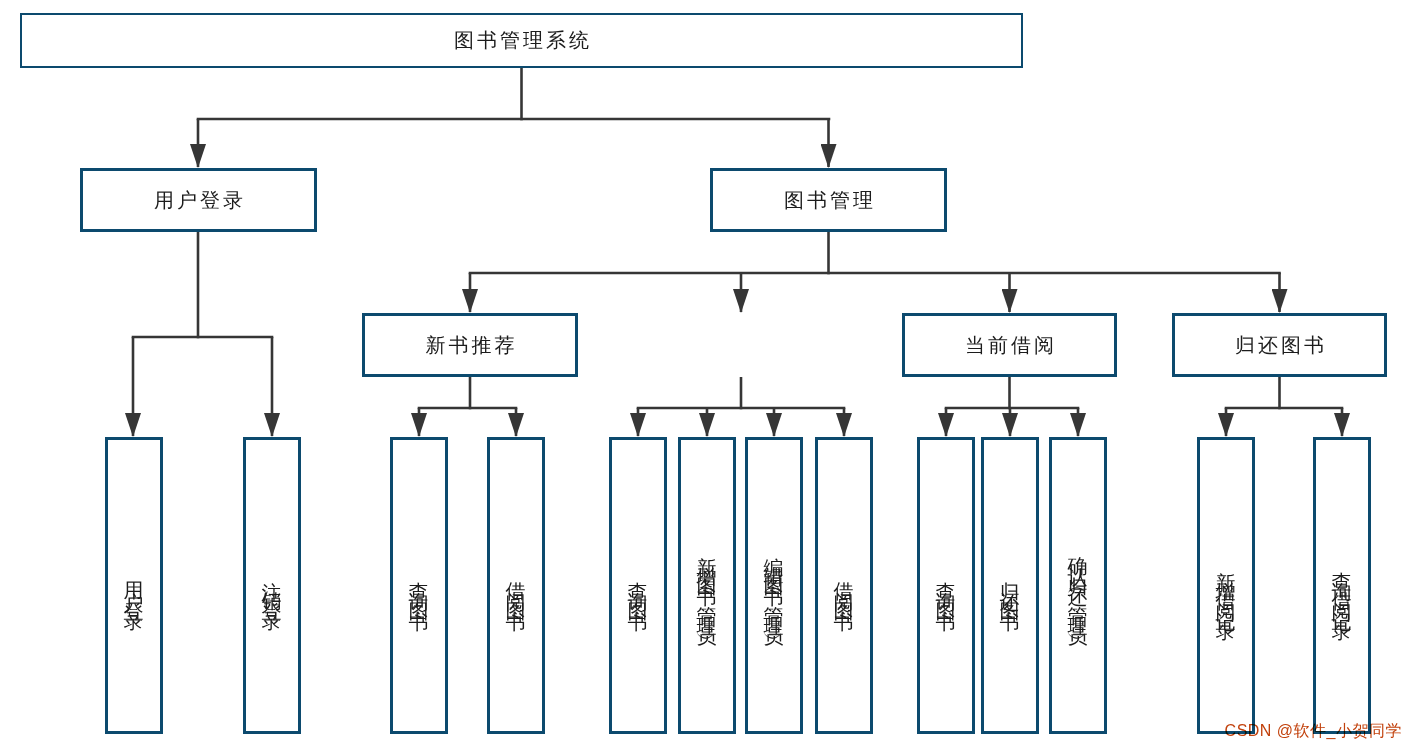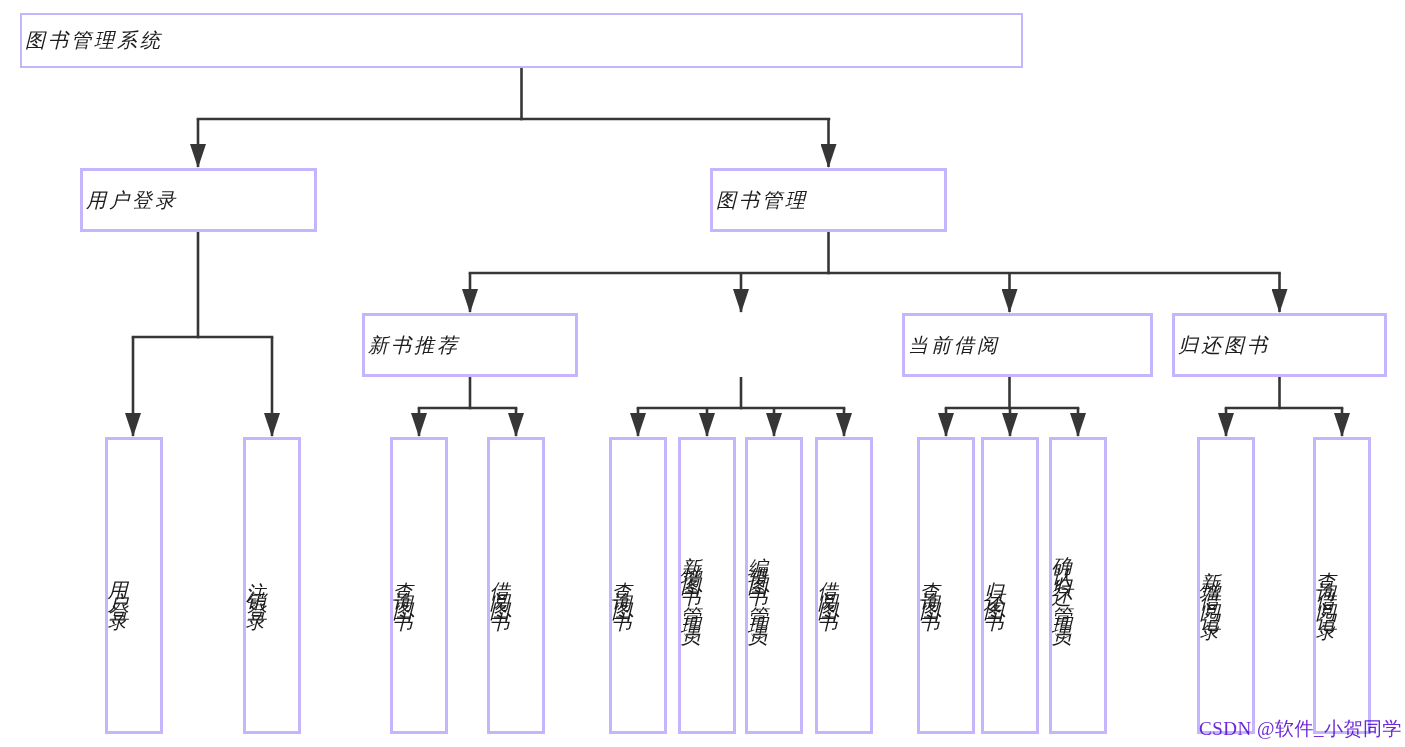--- a/index.html
+++ b/index.html
@@ -8,40 +8,39 @@
     width:1405px;height:747px;
     background:#ffffff;
     font-family:"Liberation Sans",sans-serif;
     overflow:hidden;
   }
   .wires{position:absolute;left:0;top:0;width:1405px;height:747px;}
   .wires line{stroke:#363636;stroke-width:2.6;}
   .wires .arrowhead{fill:#363636;stroke:none;}
   .box{
     position:absolute;box-sizing:border-box;
-    background:#ffffff;border:3px solid #c4b5fd;
-    display:flex;align-items:center;justify-content:flex-start;
-    color:#1c1c1c;z-index:2;font-style:italic;
+    background:#ffffff;border:3px solid #0c4a6e;
+    display:flex;align-items:center;justify-content:center;
+    color:#1c1c1c;z-index:2;
   }
   .hbox span{
     font-size:20px;letter-spacing:3px;text-indent:3px;
     white-space:nowrap;font-weight:400;
   }
   .root{border-width:2.5px;}
   .vbox span{
     writing-mode:vertical-rl;text-orientation:mixed;
     font-size:20px;letter-spacing:10px;line-height:1;
     white-space:nowrap;
   }
   .watermark{
     position:absolute;right:3px;bottom:5px;
-    font-size:19px;color:#6d28d9;
+    font-size:16px;color:#c2410c;
     mix-blend-mode:multiply;z-index:6;
     letter-spacing:0.5px;
-    font-family:Liberation Serif, serif;
   }
 </style>
 </head>
 <body>
 
 <div class="stage">
 
   <svg class="wires" viewBox="0 0 1405 747" aria-hidden="true">
     <defs>
       <marker id="ah" viewBox="0 0 24 16" markerWidth="24" markerHeight="16" refX="23" refY="8" orient="auto" markerUnits="userSpaceOnUse">
@@ -111,21 +110,21 @@
   <div class="box hbox" style="left:80px;top:168px;width:237px;height:64px">
     <span>用户登录</span>
   </div>
   <div class="box hbox" style="left:710px;top:168px;width:237px;height:64px">
     <span>图书管理</span>
   </div>
 
   <div class="box hbox" style="left:362px;top:313px;width:216px;height:64px">
     <span>新书推荐</span>
   </div>
-  <div class="box hbox" style="left:902px;top:313px;width:251px;height:64px">
+  <div class="box hbox" style="left:902px;top:313px;width:215px;height:64px">
     <span>当前借阅</span>
   </div>
   <div class="box hbox" style="left:1172px;top:313px;width:215px;height:64px">
     <span>归还图书</span>
   </div>
 
   <div class="box vbox" style="left:105px;top:437px;width:58px;height:297px">
     <span>用户登录</span>
   </div>
   <div class="box vbox" style="left:243px;top:437px;width:58px;height:297px">

